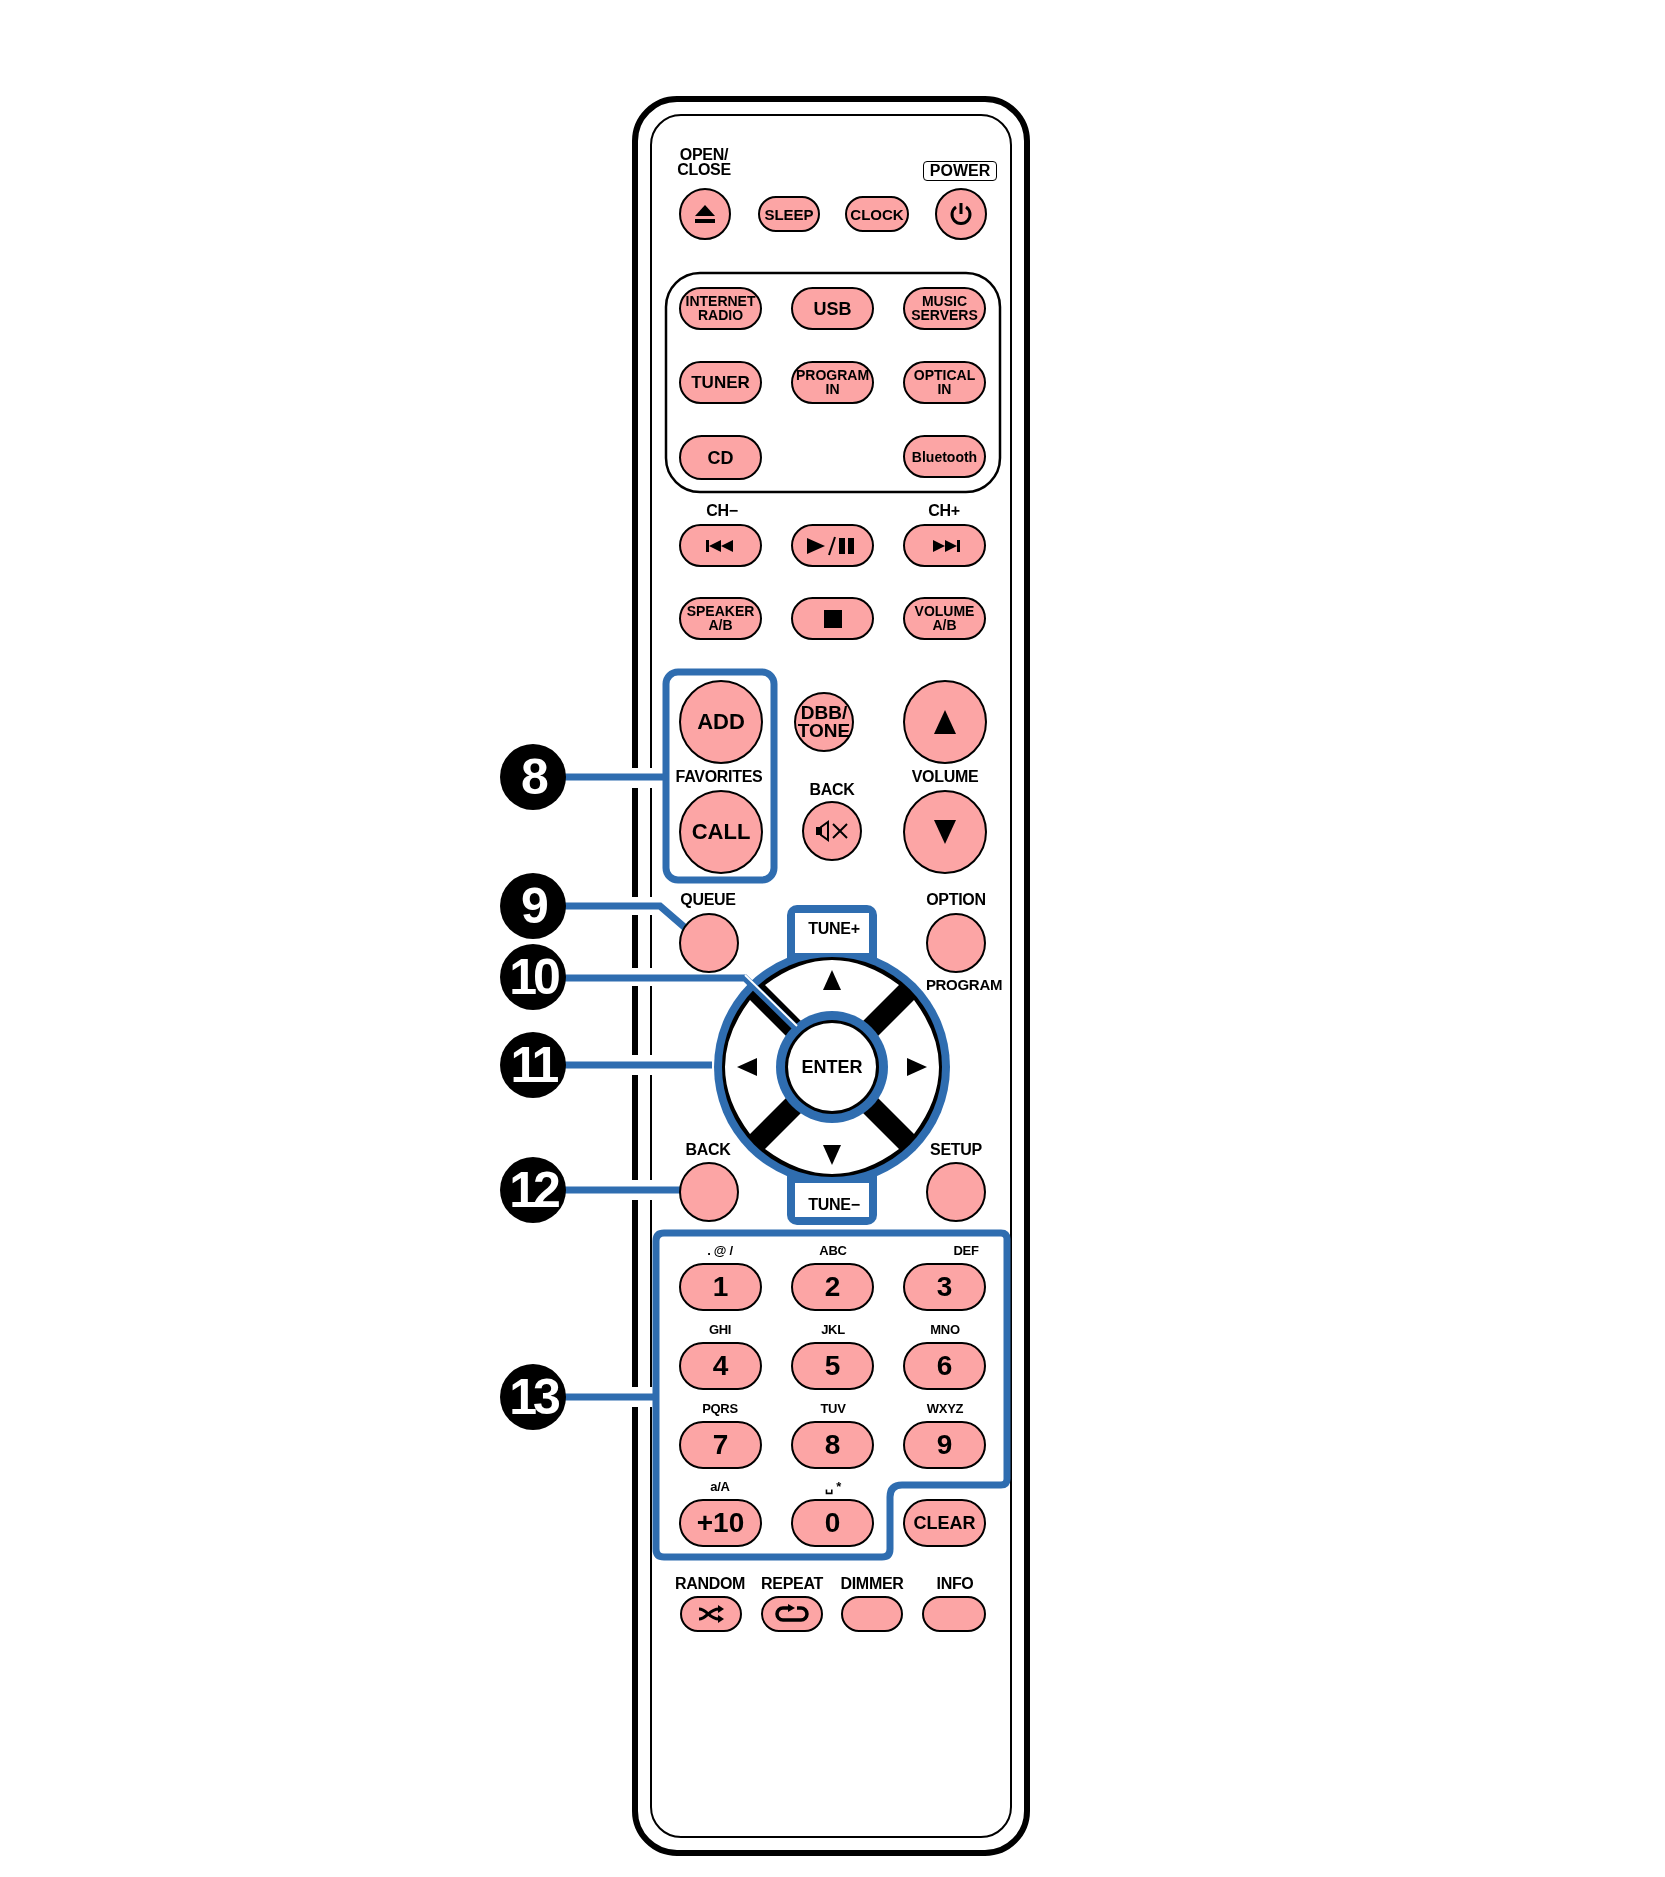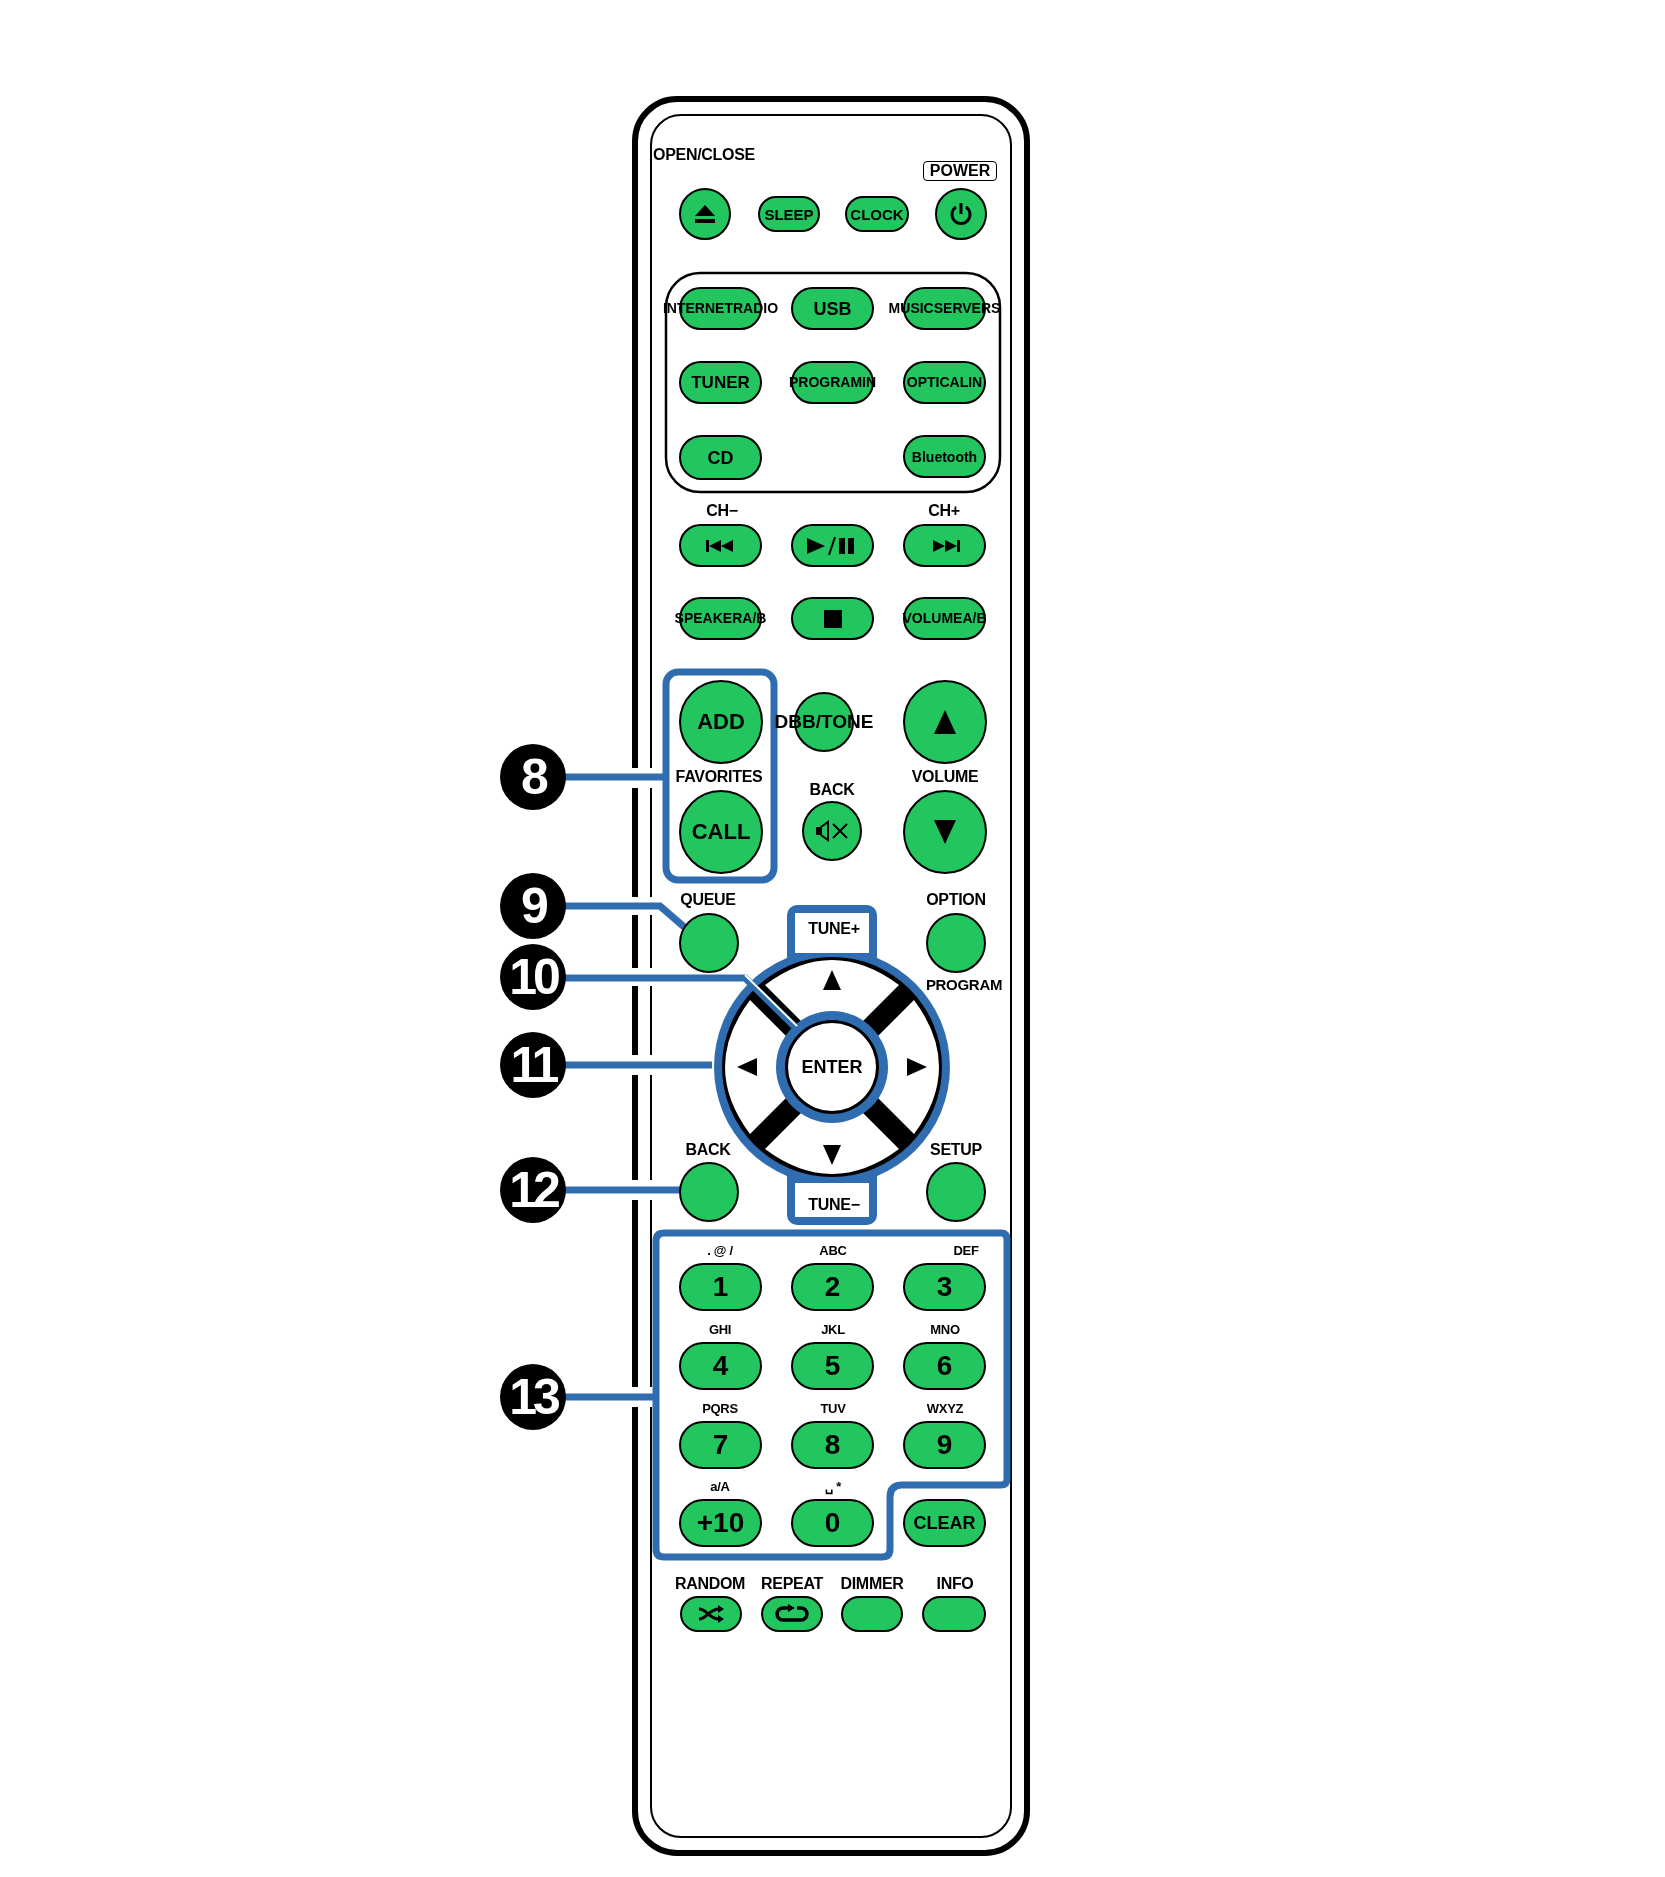--- a/index.html
+++ b/index.html
@@ -1,23 +1,23 @@
 <!DOCTYPE html>
 <html><head>
 <meta charset="utf-8">
 <style>
   html,body{margin:0;padding:0;background:#ffffff;}
   body{width:1665px;height:1877px;position:relative;overflow:hidden;font-family:"Liberation Sans",sans-serif;color:#000;}
   .abs{position:absolute;}
   svg.base{position:absolute;left:0;top:0;}
-  .btn{position:absolute;box-sizing:border-box;border:2px solid #000;background:#22c55e;display:flex;align-items:center;justify-content:center;text-align:center;font-weight:bold;line-height:1;cursor:pointer;}
+  .btn{position:absolute;box-sizing:border-box;border:2px solid #000;background:#fca5a5;display:flex;align-items:center;justify-content:center;text-align:center;font-weight:bold;line-height:1;cursor:pointer;}
   .pill{border-radius:999px;}
   .circ{border-radius:50%;}
   .lbl{position:absolute;font-weight:bold;text-align:center;white-space:nowrap;line-height:1;transform:translateX(-50%);letter-spacing:-0.3px;}
-  .two{display:flex;align-items:center;line-height:0.95;}
+  .two{display:flex;flex-direction:column;align-items:center;line-height:0.95;}
   .callout{position:absolute;width:66px;height:66px;border-radius:50%;background:#000;color:#fff;font-weight:bold;font-size:50px;display:flex;align-items:center;justify-content:center;letter-spacing:-4px;font-family:"Liberation Sans",sans-serif;}
 </style>
 </head>
 <body>
 
 <svg class="base" width="1665" height="1877" viewBox="0 0 1665 1877">
 
   <rect x="635" y="99" width="392" height="1754" rx="42" ry="42" fill="#fff" stroke="#000" stroke-width="6"></rect>
 
   <rect x="651" y="115" width="360" height="1722" rx="30" ry="30" fill="none" stroke="#000" stroke-width="2"></rect>

